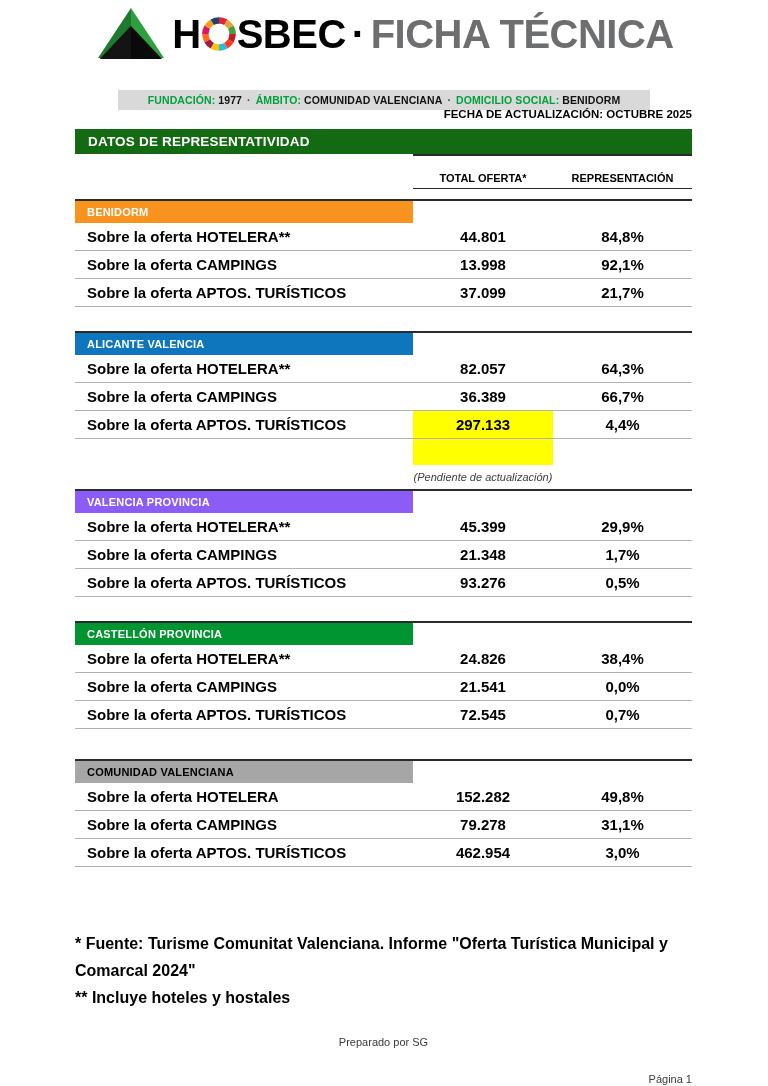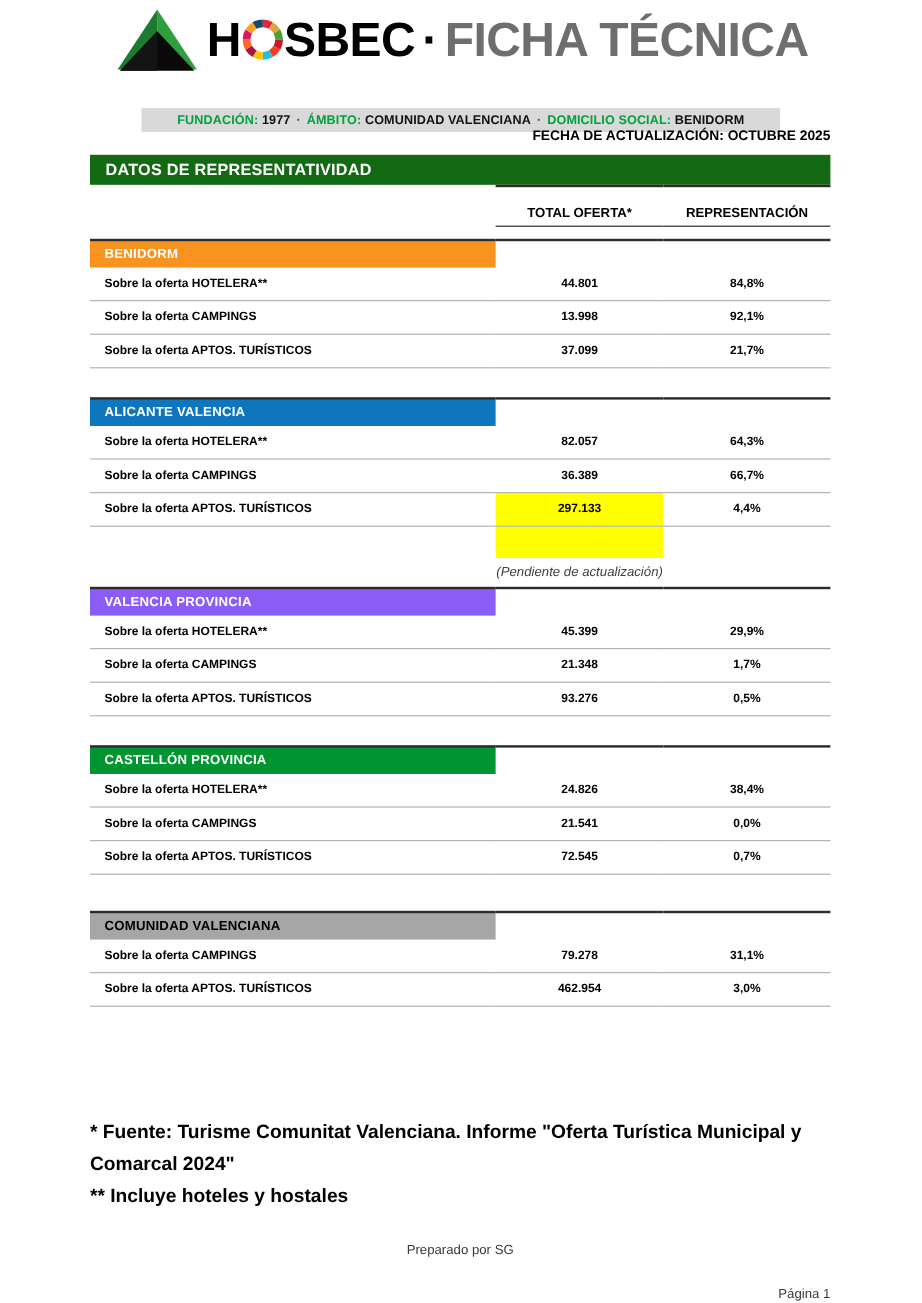--- a/index.html
+++ b/index.html
@@ -153,21 +153,21 @@
     letter-spacing: 0.2px;
     vertical-align: middle;
   }
   tr.section td.tag.dark-text { color: #000000; }
   tr.section td.empty { background: transparent; }
 
   
   tr.datarow td {
     height: 27px;
     border-bottom: 1.5px solid #B3B3B3;
-    font-size: 10px;
+    font-size: 15px;
     font-weight: bold;
     vertical-align: middle;
   }
   tr.datarow td.lbl { padding-left: 12px; text-align: left; }
   tr.datarow td.num { text-align: center; }
   tr.datarow td.pct { text-align: center; }
 
   tr.datarow.first td { border-top: none; }
 
   
@@ -396,20 +396,25 @@
         </tr>
       <tr class="spacer">
           <td colspan="3"></td>
         </tr>
 
       <tr class="section">
         <td class="tag dark-text" style="background:#A6A6A6">COMUNIDAD VALENCIANA</td>
         <td class="empty"></td>
         <td class="empty"></td>
       </tr>
+      <tr class="datarow first">
+        <td class="lbl">Sobre la oferta HOTELERA</td>
+        <td class="num">152.282</td>
+        <td class="pct">49,8%</td>
+      </tr>
       <tr class="datarow">
         <td class="lbl">Sobre la oferta CAMPINGS</td>
         <td class="num">79.278</td>
         <td class="pct">31,1%</td>
       </tr>
       <tr class="datarow">
         <td class="lbl">Sobre la oferta APTOS. TURÍSTICOS</td>
         <td class="num">462.954</td>
         <td class="pct">3,0%</td>
       </tr>

